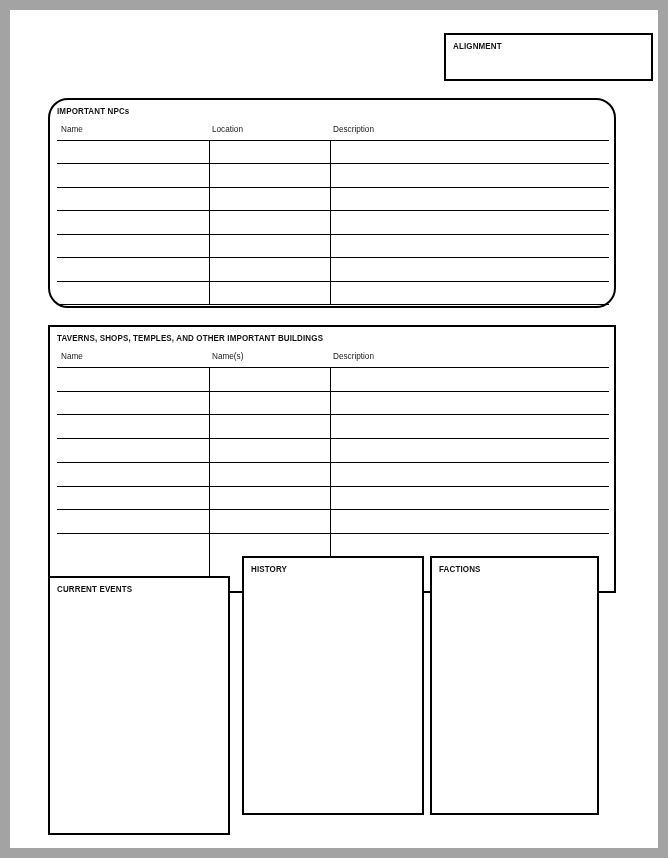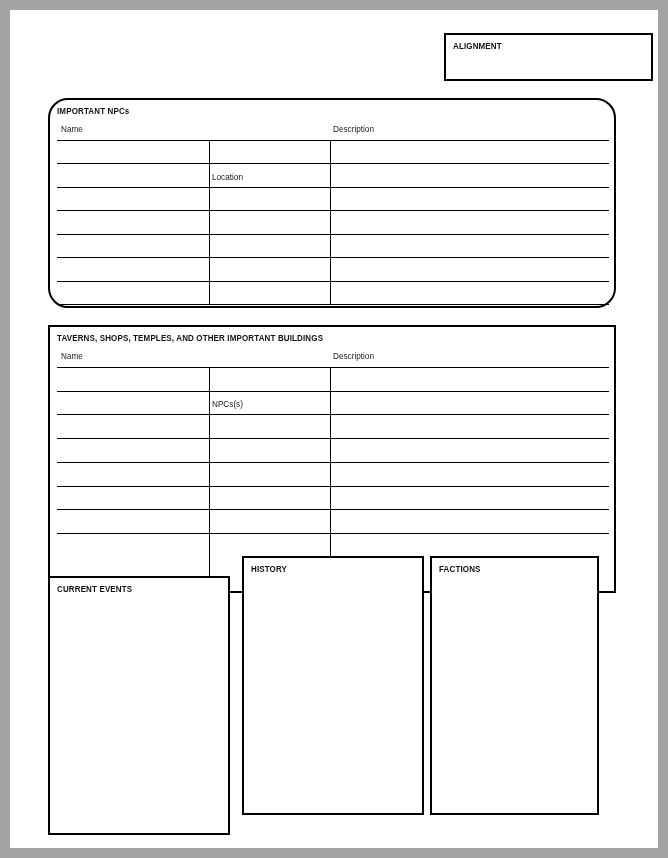--- a/index.html
+++ b/index.html
@@ -92,21 +92,21 @@
   .col-header {
     position: absolute;
     top: 3px;
     font-size: 8.2px;
     font-weight: normal;
     color: #1a1a1a;
     white-space: nowrap;
     font-family: "Liberation Sans", "DejaVu Sans", sans-serif;
   }
   .col-header.c0 { left: 4px; }
-  .col-header.c1 { left: 155px; margin-top: 48px; }
+  .col-header.c1 { left: 155px; }
   .col-header.c2 { left: 276px; }
 
   
   .grid {
     position: absolute;
     left: 0;
     right: 0;
     top: 18px;
     bottom: 0;
   }
@@ -179,21 +179,21 @@
           <div class="hline" style="top: 164px;"></div>
         </div>
     </div>
   </div>
 
   <div class="box" id="buildings-box">
     <div class="box-title">TAVERNS, SHOPS, TEMPLES, AND OTHER IMPORTANT BUILDINGS</div>
     <div class="table-area">
       <div class="col-headers">
         <div class="col-header c0">Name</div>
-        <div class="col-header c1">NPCs(s)</div>
+        <div class="col-header c1">Name(s)</div>
         <div class="col-header c2">Description</div>
       </div>
       <div class="grid" id="buildings-grid">
           <div class="vline v1"></div>
           <div class="vline v2"></div>
           <div class="hline" style="top: 0px;"></div>
           <div class="hline" style="top: 24px;"></div>
           <div class="hline" style="top: 47px;"></div>
           <div class="hline" style="top: 71px;"></div>
           <div class="hline" style="top: 95px;"></div>

